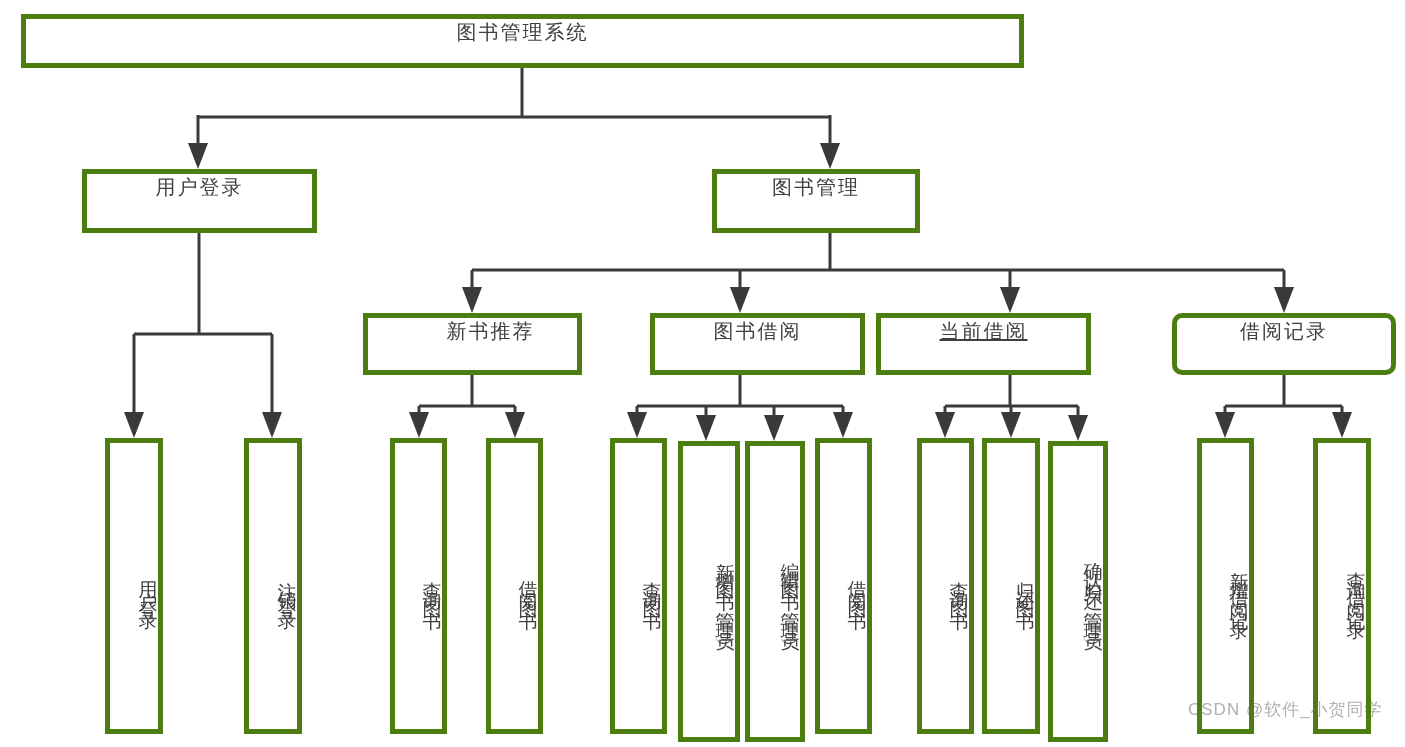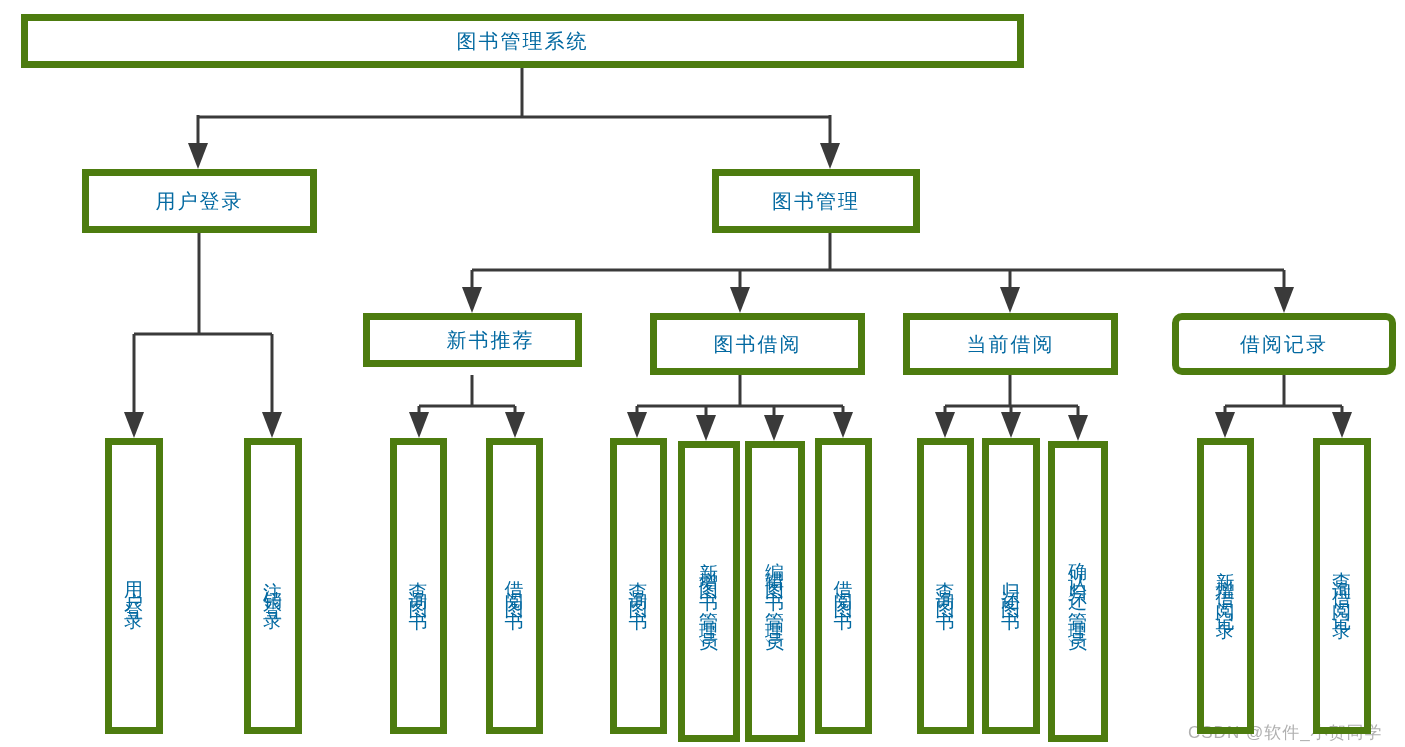--- a/index.html
+++ b/index.html
@@ -7,61 +7,61 @@
     position:relative;
     width:1405px;height:747px;
     background:#ffffff;
     font-family:"Liberation Sans","DejaVu Sans",sans-serif;
     overflow:hidden;
   }
   .wires{position:absolute;left:0;top:0;z-index:2;}
   .node{
     position:absolute;
     box-sizing:border-box;
-    border:7px solid #4d7c0f;
+    border:5px solid #4d7c0f;
     background:transparent;
-    display:flex;align-items:center;justify-content:center;
-    color:#0369a1;
+    display:flex;align-items:flex-start;justify-content:center;
+    color:#404040;
     z-index:3;
   }
   .hnode{font-size:20px;letter-spacing:2px;}
   .vnode{
     font-size:19px;
     writing-mode:vertical-rl;
     text-orientation:mixed;
     letter-spacing:10px;
     line-height:1;
     text-align:center;
   }
   
   #n-root{left:21px;top:14px;width:1003px;height:54px;}
   
   #n-user-login{left:82px;top:169px;width:235px;height:64px;}
   #n-book-mgmt{left:712px;top:169px;width:208px;height:64px;}
   
-  #n-new-book{left:363px;top:313px;width:219px;height:54px;padding-left:36px;}
+  #n-new-book{left:363px;top:313px;width:219px;height:62px;padding-left:36px;}
   #n-borrow{left:633px;top:313px;width:215px;height:62px;margin-left:17px;}
-  #n-current{left:903px;top:313px;width:215px;height:62px;}
+  #n-current{left:876px;top:313px;width:215px;height:62px;text-decoration:underline;}
   #n-records{left:1172px;top:313px;width:224px;height:62px;border-radius:10px;}
   
   #l-login{left:105px;top:438px;width:58px;height:296px;}
   #l-logout{left:244px;top:438px;width:58px;height:296px;}
   #l-nb-query{left:390px;top:438px;width:57px;height:296px;}
   #l-nb-borrow{left:486px;top:438px;width:57px;height:296px;}
   #l-bw-query{left:610px;top:438px;width:57px;height:296px;}
   #l-bw-add{left:678px;top:441px;width:62px;height:301px;}
   #l-bw-edit{left:745px;top:441px;width:60px;height:301px;}
   #l-bw-borrow{left:815px;top:438px;width:57px;height:296px;}
   #l-cu-query{left:917px;top:438px;width:57px;height:296px;}
   #l-cu-return{left:982px;top:438px;width:58px;height:296px;}
   #l-cu-confirm{left:1048px;top:441px;width:60px;height:301px;}
   #l-rc-add{left:1197px;top:438px;width:57px;height:296px;}
   #l-rc-query{left:1313px;top:438px;width:58px;height:296px;}
   .watermark{
-    position:absolute;left:1188px;top:721px;
+    position:absolute;left:1188px;top:698px;
     z-index:1;
     font-size:17px;
     color:#b0b0b0;
     letter-spacing:1px;
     text-shadow:1px 1px 0 rgba(255,255,255,0.85);
     white-space:nowrap;
   }
 </style>
 </head>
 <body>

